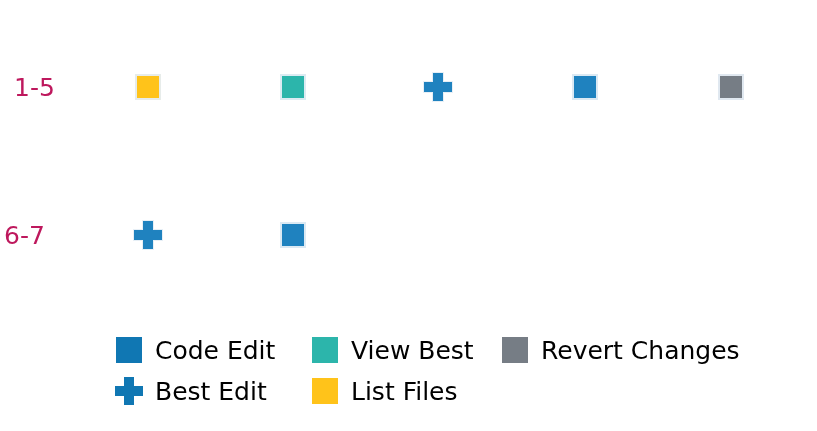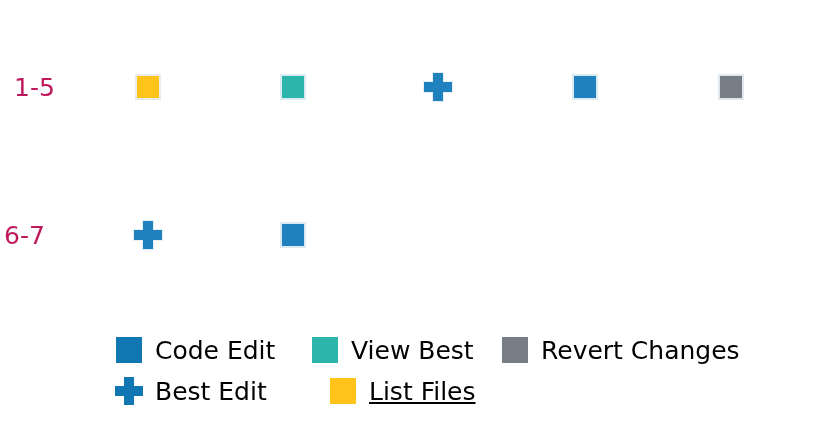--- a/index.html
+++ b/index.html
@@ -219,21 +219,21 @@
         </div>
       </div>
       <div class="legend-row" style="top: 41px; padding-left: 36px;">
         <div class="legend-entry" style="left: 114px;">
           <div class="legend-swatch plus">
             <div class="bar-h" style="background: rgb(16, 119, 179);"></div>
             <div class="bar-v" style="background: rgb(16, 119, 179);"></div>
           </div>
           <div class="legend-label">Best Edit</div>
         </div>
-        <div class="legend-entry" style="left: 328px; text-decoration: underline;">
+        <div class="legend-entry" style="left: 310px;">
           <div class="legend-swatch square">
             <div class="glyph" style="background: rgb(255, 195, 26);"></div>
           </div>
           <div class="legend-label">List Files</div>
         </div>
       </div>
     </div>
 
 </div>
 

